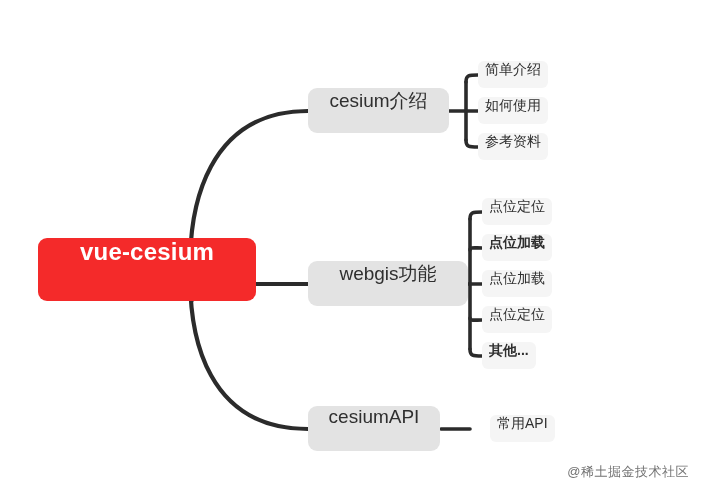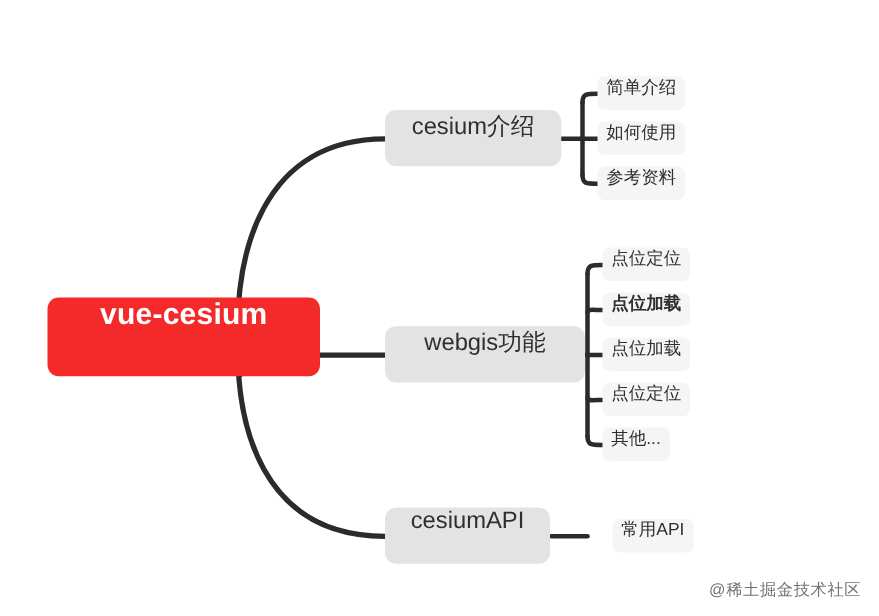--- a/index.html
+++ b/index.html
@@ -81,21 +81,21 @@
   
   #leaf-node-0-0 { left: 478px; top: 61px;  }
   #leaf-node-0-1 { left: 478px; top: 97px;  }
   #leaf-node-0-2 { left: 478px; top: 133px; }
 
   
   #leaf-node-1-0 { left: 482px; top: 198px; }
   #leaf-node-1-1 { left: 482px; top: 234px; font-weight: bold; }
   #leaf-node-1-2 { left: 482px; top: 270px; }
   #leaf-node-1-3 { left: 482px; top: 306px; }
-  #leaf-node-1-4 { left: 482px; top: 342px; }
+  #leaf-node-1-4 { left: 482px; top: 342px; font-weight: bold; }
 
   
   #leaf-node-2-0 { left: 470px; top: 415px; margin-left: 20px; }
 
   
   #watermark {
     position: absolute;
     right: 14px;
     bottom: 12px;
     z-index: 3;

